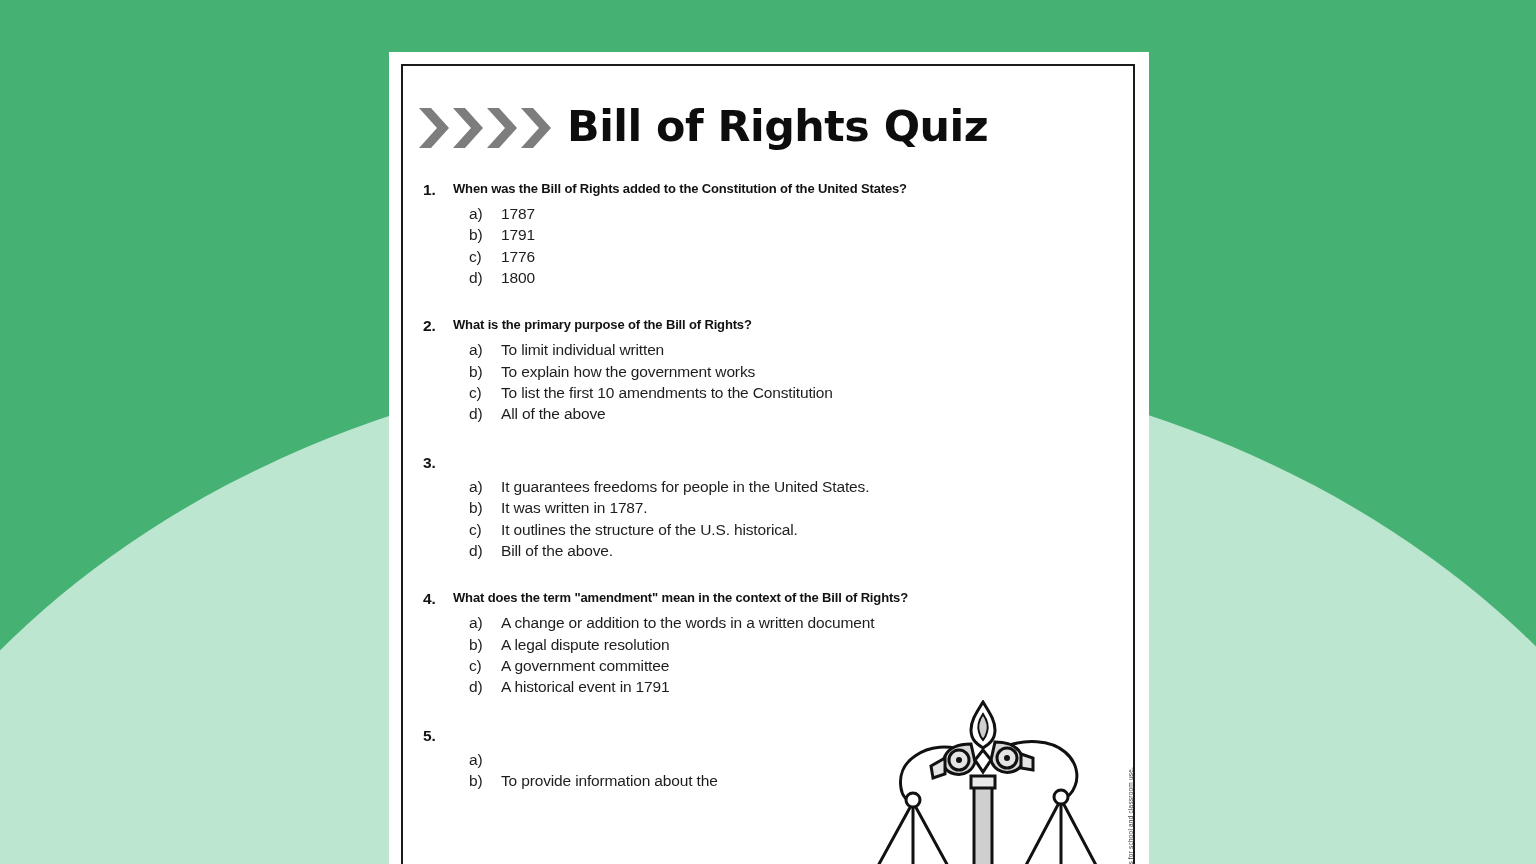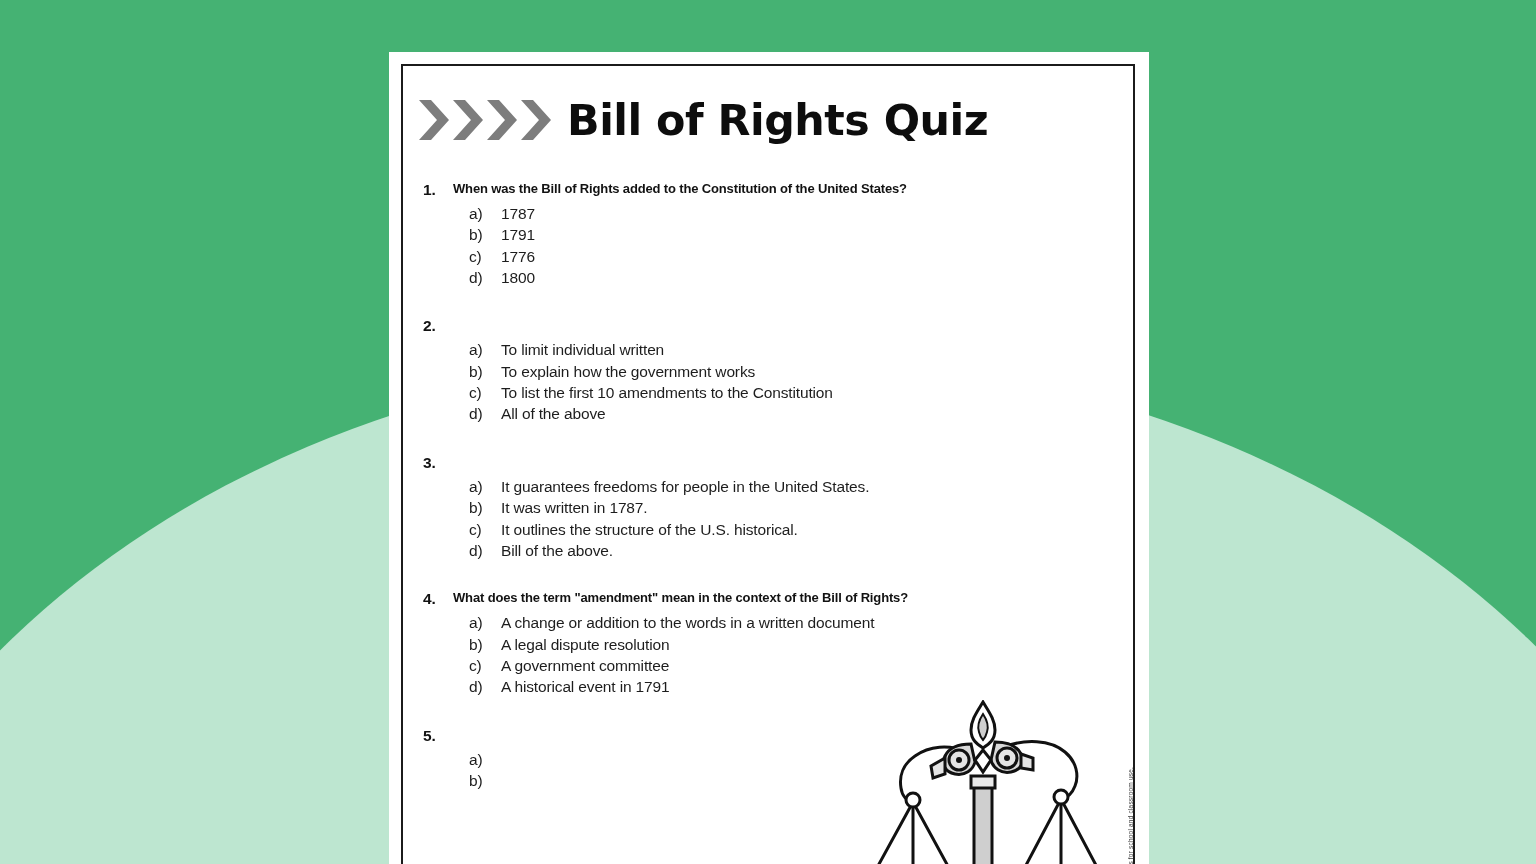--- a/index.html
+++ b/index.html
@@ -59,22 +59,22 @@
     left: 12px;
     top: 12px;
     right: 14px;
     bottom: 0;
     overflow: hidden;
   }
 
   
   #header {
     display: flex;
-    align-items: flex-end;
-    padding: 16px 0 0 16px;
+    align-items: flex-start;
+    padding: 42px 0 0 16px;
     height: 78px;
     box-sizing: border-box;
   }
   #chevrons {
     display: flex;
     align-items: center;
     gap: 2px;
     margin-right: 16px;
     flex: none;
   }
@@ -225,20 +225,21 @@
           <div class="option">
             <span class="opt-letter">d)</span>
             <span class="opt-text">1800</span>
           </div>
         </div>
       </div>
 
       <div class="question-block">
         <div class="q-head">
           <span class="q-num">2.</span>
+          <span class="q-text">What is the primary purpose of the Bill of Rights?</span>
         </div>
         <div class="options">
           <div class="option">
             <span class="opt-letter">a)</span>
             <span class="opt-text">To limit individual written</span>
           </div>
           <div class="option">
             <span class="opt-letter">b)</span>
             <span class="opt-text">To explain how the government works</span>
           </div>
@@ -305,20 +306,21 @@
       <div class="question-block narrow">
         <div class="q-head">
           <span class="q-num">5.</span>
         </div>
         <div class="options">
           <div class="option">
             <span class="opt-letter">a)</span>
           </div>
           <div class="option">
             <span class="opt-letter">b)</span>
+            <span class="opt-text">To provide information about the</span>
           </div>
         </div>
       </div>
 
     </div>
 
     <svg id="scales-illustration" viewBox="0 0 290 190">
       <g fill="none" stroke="#111111" stroke-width="3" stroke-linejoin="round" stroke-linecap="round">
 
         <path d="M128 52 C110 44 90 46 76 56 C64 64 60 76 62 88 C63 96 68 101 74 102" fill="none"></path>

